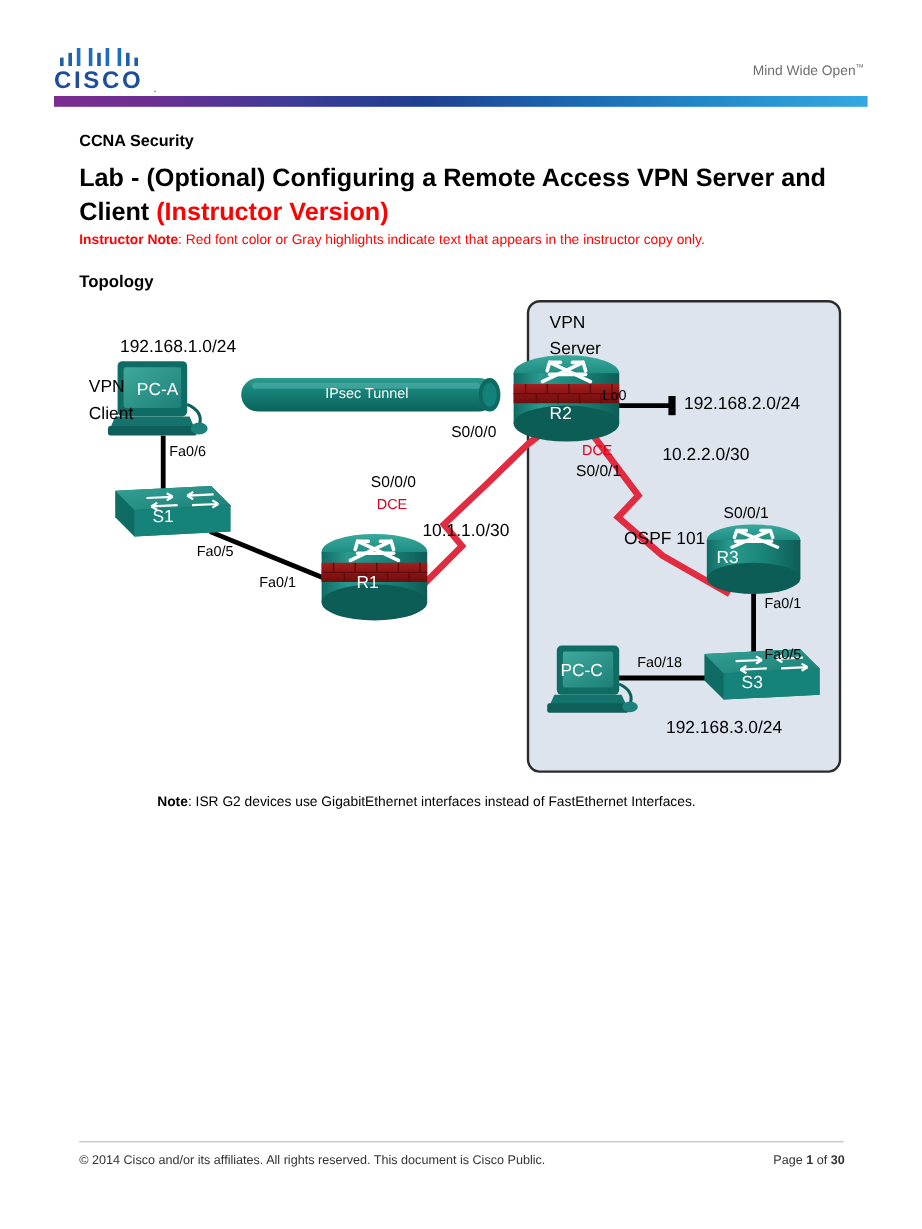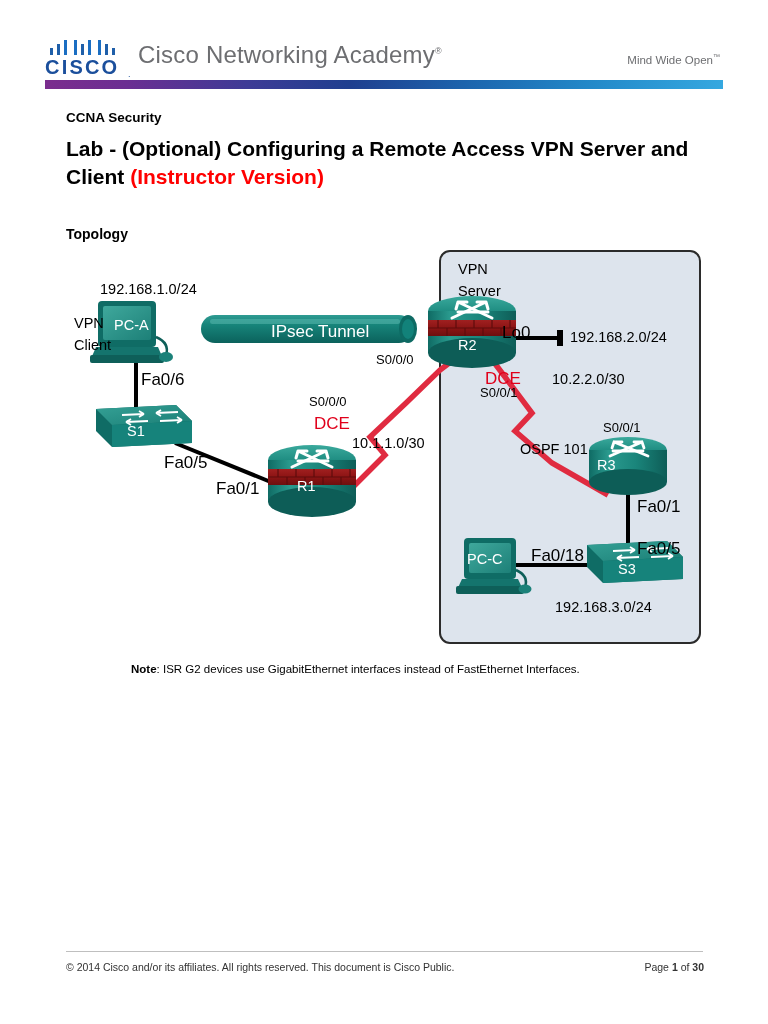--- a/index.html
+++ b/index.html
@@ -136,21 +136,21 @@
     font-family: "Liberation Sans", sans-serif;
     font-weight: normal;
     color: #000;
     white-space: nowrap;
     line-height: 1.12;
   }
   .tlabel.red { color: #e0001b; }
   .tlabel.white { color: #ffffff; }
   .sz15 { font-size: 14.5px; }
   .sz13 { font-size: 13px; }
-  .sz12 { font-size: 17px; }
+  .sz12 { font-size: 12px; }
 
   
   #topo-note {
     position: absolute;
     left: 88px; top: 663px;
     font-size: 11.5px;
     color: #000;
     padding-left: 43px;
   }
   #topo-note b { font-weight: bold; }
@@ -191,39 +191,39 @@
       <i style="left:31px; height:11px;"></i>
       <i style="left:38px; height:15px;" class="tall"></i>
       <i style="left:48px; height:15px;" class="tall"></i>
       <i style="left:55px; height:11px;"></i>
       <i style="left:62px; height:7px;"></i>
     </div>
     <div id="cisco-wordmark">CISCO</div>
     <div id="cisco-reg-dot">.</div>
   </div>
 
-  <div id="academy-title">
-    <span>Cisco Networking Academy</span><sup>®</sup>
-  </div>
 
   <div id="tagline">
     <span>Mind Wide Open</span><sup>™</sup>
   </div>
 
   <div id="header-rule"></div>
 </div>
 
 <div id="doc">
 
   <div id="course-name">CCNA Security</div>
 
   <div id="lab-title">
     <span>Lab - (Optional) Configuring a Remote Access VPN Server and Client </span><span class="instr-ver">(Instructor Version)</span>
   </div>
 
+  <div id="instructor-note">
+    <b>Instructor Note</b><span>: Red font color or Gray highlights indicate text that appears in the instructor copy only.</span>
+  </div>
 
   <div id="topology-heading">Topology</div>
 
   <div id="topology">
 
     <svg width="660" height="410" viewBox="0 0 660 410" xmlns="http://www.w3.org/2000/svg">
       <defs>
         <linearGradient id="tealTop" x1="0" y1="0" x2="0" y2="1">
           <stop offset="0%" stop-color="#3aa99c"></stop>
           <stop offset="55%" stop-color="#1d8b80"></stop>

